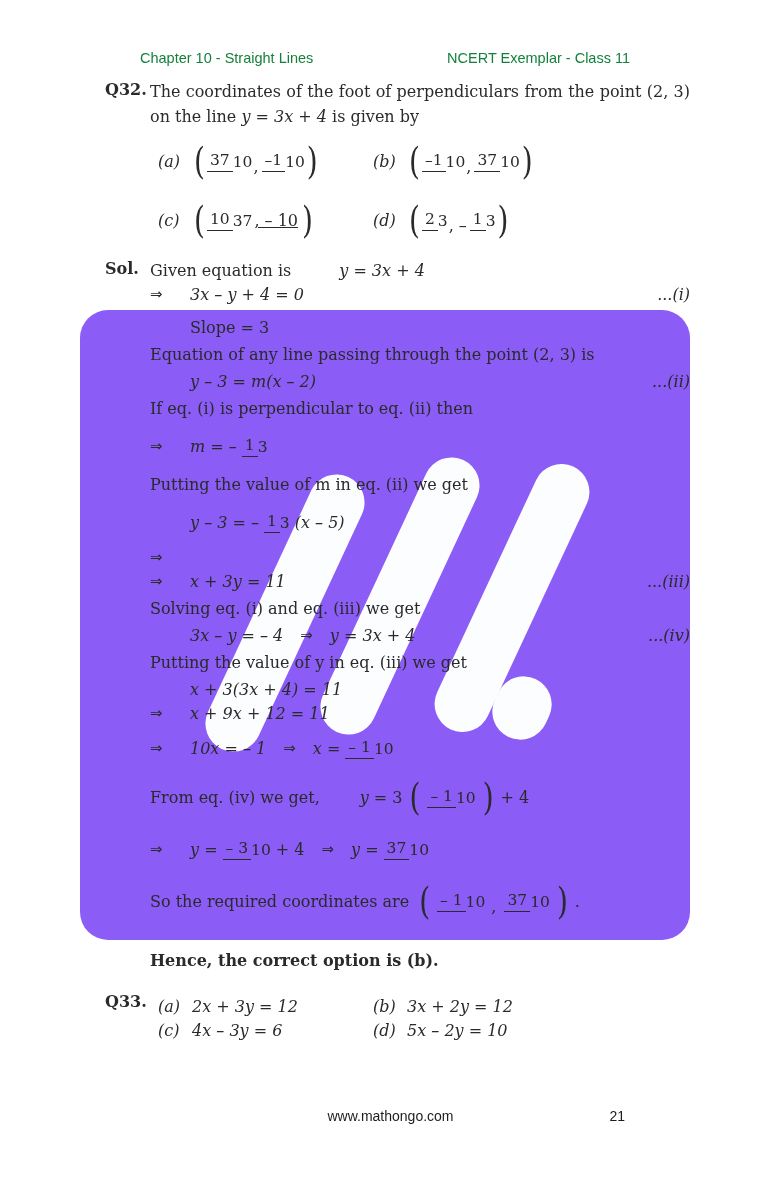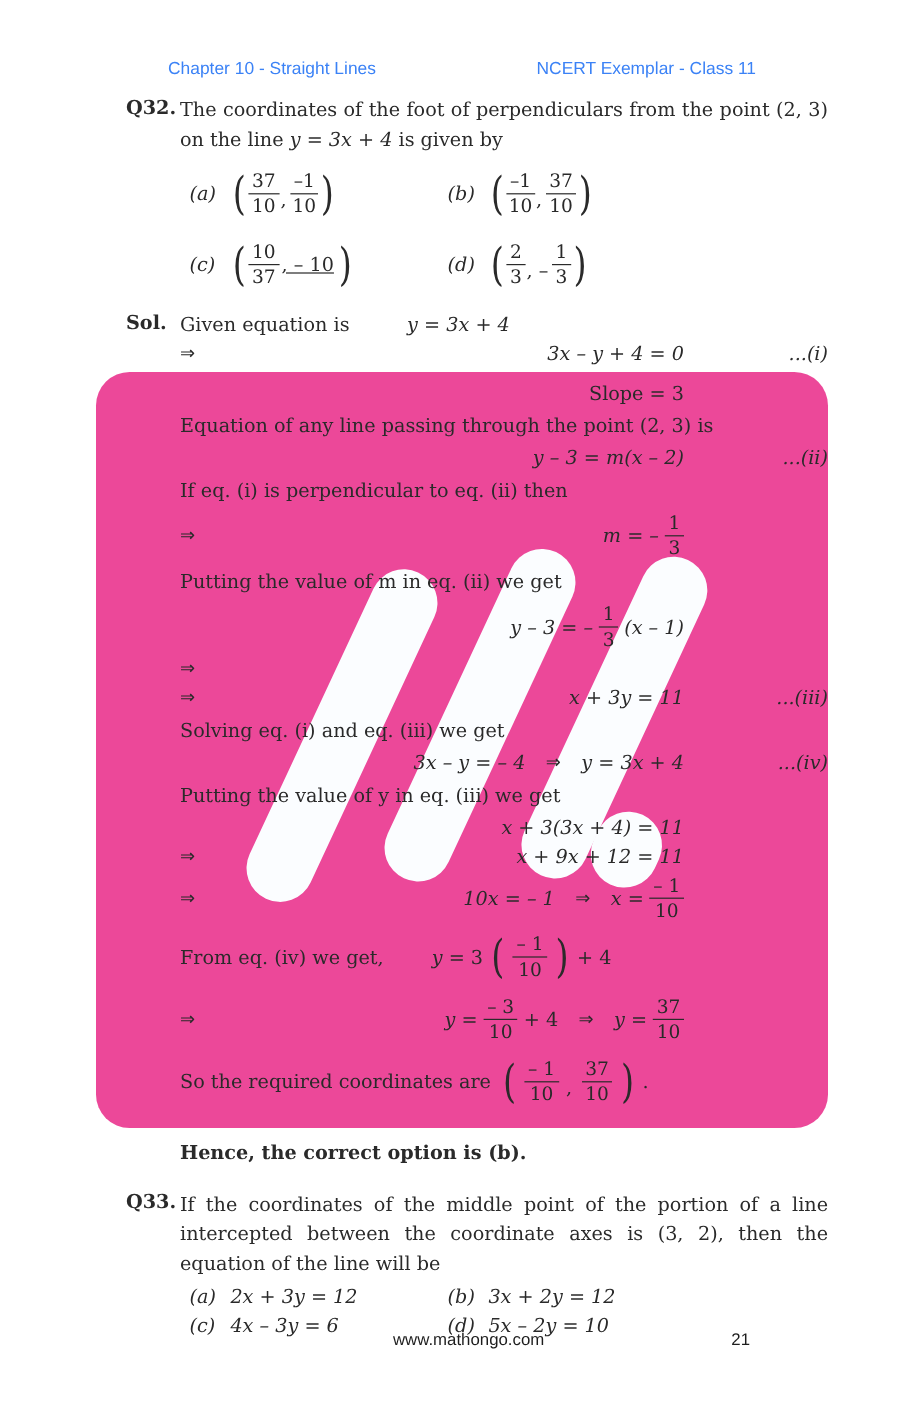--- a/index.html
+++ b/index.html
@@ -2,67 +2,67 @@
 <html><head>
 <meta charset="utf-8">
 <style>
   html,body{margin:0;padding:0;background:#ffffff;}
   .page{width:768px;height:1187px;position:relative;background:#ffffff;
         font-family:"DejaVu Serif",serif;color:#2a2a2a;font-size:16px;overflow:hidden;}
   .inner{padding:50px 78px 0 105px;}
 
   
   .header{display:flex;justify-content:space-between;align-items:baseline;
-          font-family:"Liberation Sans",sans-serif;font-size:14.5px;color:#3b82f6;
+          font-family:"Liberation Sans",sans-serif;font-size:14.5px;color:#15803d;
           padding:0 60px 0 35px;margin-bottom:14px;}
 
   
   .q{display:flex;margin-top:6px;}
   .qlabel{width:45px;flex:none;font-weight:bold;}
   .qbody{flex:1;min-width:0;}
   .qtext{text-align:justify;line-height:1.55;margin:0;}
   .m{font-style:italic;}
 
   
   .optrow{display:flex;align-items:center;margin:5px 0;}
   .optrow.tallrow{min-height:54px;}
   .opt{display:flex;align-items:center;}
   .opt1{width:215px;flex:none;}
   .opt2{flex:1;}
   .olabel{width:34px;flex:none;margin-left:8px;}
   .oexpr{display:inline-flex;align-items:center;}
 
   
-  .frac{display:inline-flex;flex-direction:column;align-items:center;
+  .frac{display:inline-flex;flex-direction:row;align-items:center;
         line-height:1.2;font-size:15.5px;font-style:normal;}
   .frac .num{border-bottom:1.4px solid #2a2a2a;padding:0 3px 1px;}
   .frac .den{padding-top:1px;}
   .bp{display:inline-block;font-size:28px;line-height:1;transform:scaleY(1.35);
       margin:0 2px;font-style:normal;font-weight:normal;}
   .sep{align-self:center;padding:10px 3px 0 1px;}
   .midsep{align-self:center;padding:0 2px;text-decoration:underline;}
 
   
   .srow{display:flex;align-items:center;min-height:24px;line-height:1.45;
         position:relative;z-index:1;}
   .srow.tall{min-height:46px;}
   .srow.taller{min-height:52px;}
   .acol{width:40px;flex:none;font-family:"DejaVu Sans",sans-serif;font-size:15px;}
-  .mid{flex:1;text-align:right;}
+  .mid{flex:1;text-align:left;}
   .rcol{width:120px;flex:none;text-align:right;font-style:italic;}
   .rcol.auto{width:auto;}
   .tline{margin:3px 0;line-height:1.5;position:relative;z-index:1;}
   .mexp{display:inline-flex;align-items:center;gap:5px;}
   .gap45{margin-left:48px;}
   .gap40{margin-left:40px;}
   .arrgap{margin:0 12px;font-family:"DejaVu Sans",sans-serif;font-size:15px;font-style:normal;}
 
   
   .bluebox{position:relative;margin-left:-70px;margin-top:3px;border-radius:28px;
-           background:#ec4899;padding:6px 0 12px 70px;overflow:hidden;}
+           background:#8b5cf6;padding:6px 0 12px 70px;overflow:hidden;}
   .wm{position:absolute;background:#fbfdff;border-radius:30px;width:56px;z-index:0;}
   .wm1{left:177px;top:153px;height:300px;transform:rotate(25deg);}
   .wm2{left:292px;top:136px;height:300px;transform:rotate(25deg);}
   .wm3{left:404px;top:143px;height:290px;transform:rotate(25deg);}
   .wm4{left:414px;top:366px;height:64px;transform:rotate(25deg);}
 
   sub{font-size:11px;line-height:0;}
 
   
   .footer{position:absolute;left:13px;right:0;top:1108px;text-align:center;
@@ -198,21 +198,21 @@
           </div>
           <div class="tline">Putting the value of m in eq. (ii) we get</div>
           <div class="srow tall">
             <span class="acol"></span>
             <span class="mid"><span class="mexp">
                   <span class="m">y – 3 = –</span>
                   <span class="frac">
                     <span class="num">1</span>
                     <span class="den">3</span>
                   </span>
-                  <span class="m">(x – 1)</span>
+                  <span class="m">(x – 5)</span>
                 </span></span>
             <span class="rcol"></span>
           </div>
           <div class="srow">
             <span class="acol">⇒</span>
             <span class="rcol"></span>
           </div>
           <div class="srow">
             <span class="acol">⇒</span>
             <span class="mid m">x + 3y = 11</span>
@@ -306,21 +306,20 @@
           </div>
         </div>
 
         <div class="tline" style="margin-top:9px;font-weight:bold;">Hence, the correct option is (b).</div>
       </div>
     </div>
 
     <div class="q" style="margin-top:16px;">
       <div class="qlabel">Q33.</div>
       <div class="qbody">
-        <p class="qtext">If the coordinates of the middle point of the portion of a line intercepted between the coordinate axes is (3, 2), then the equation of the line will be</p>
         <div class="optrow">
           <div class="opt opt1">
             <span class="olabel m">(a)</span>
             <span class="m">2x + 3y = 12</span>
           </div>
           <div class="opt opt2">
             <span class="olabel m">(b)</span>
             <span class="m">3x + 2y = 12</span>
           </div>
         </div>

